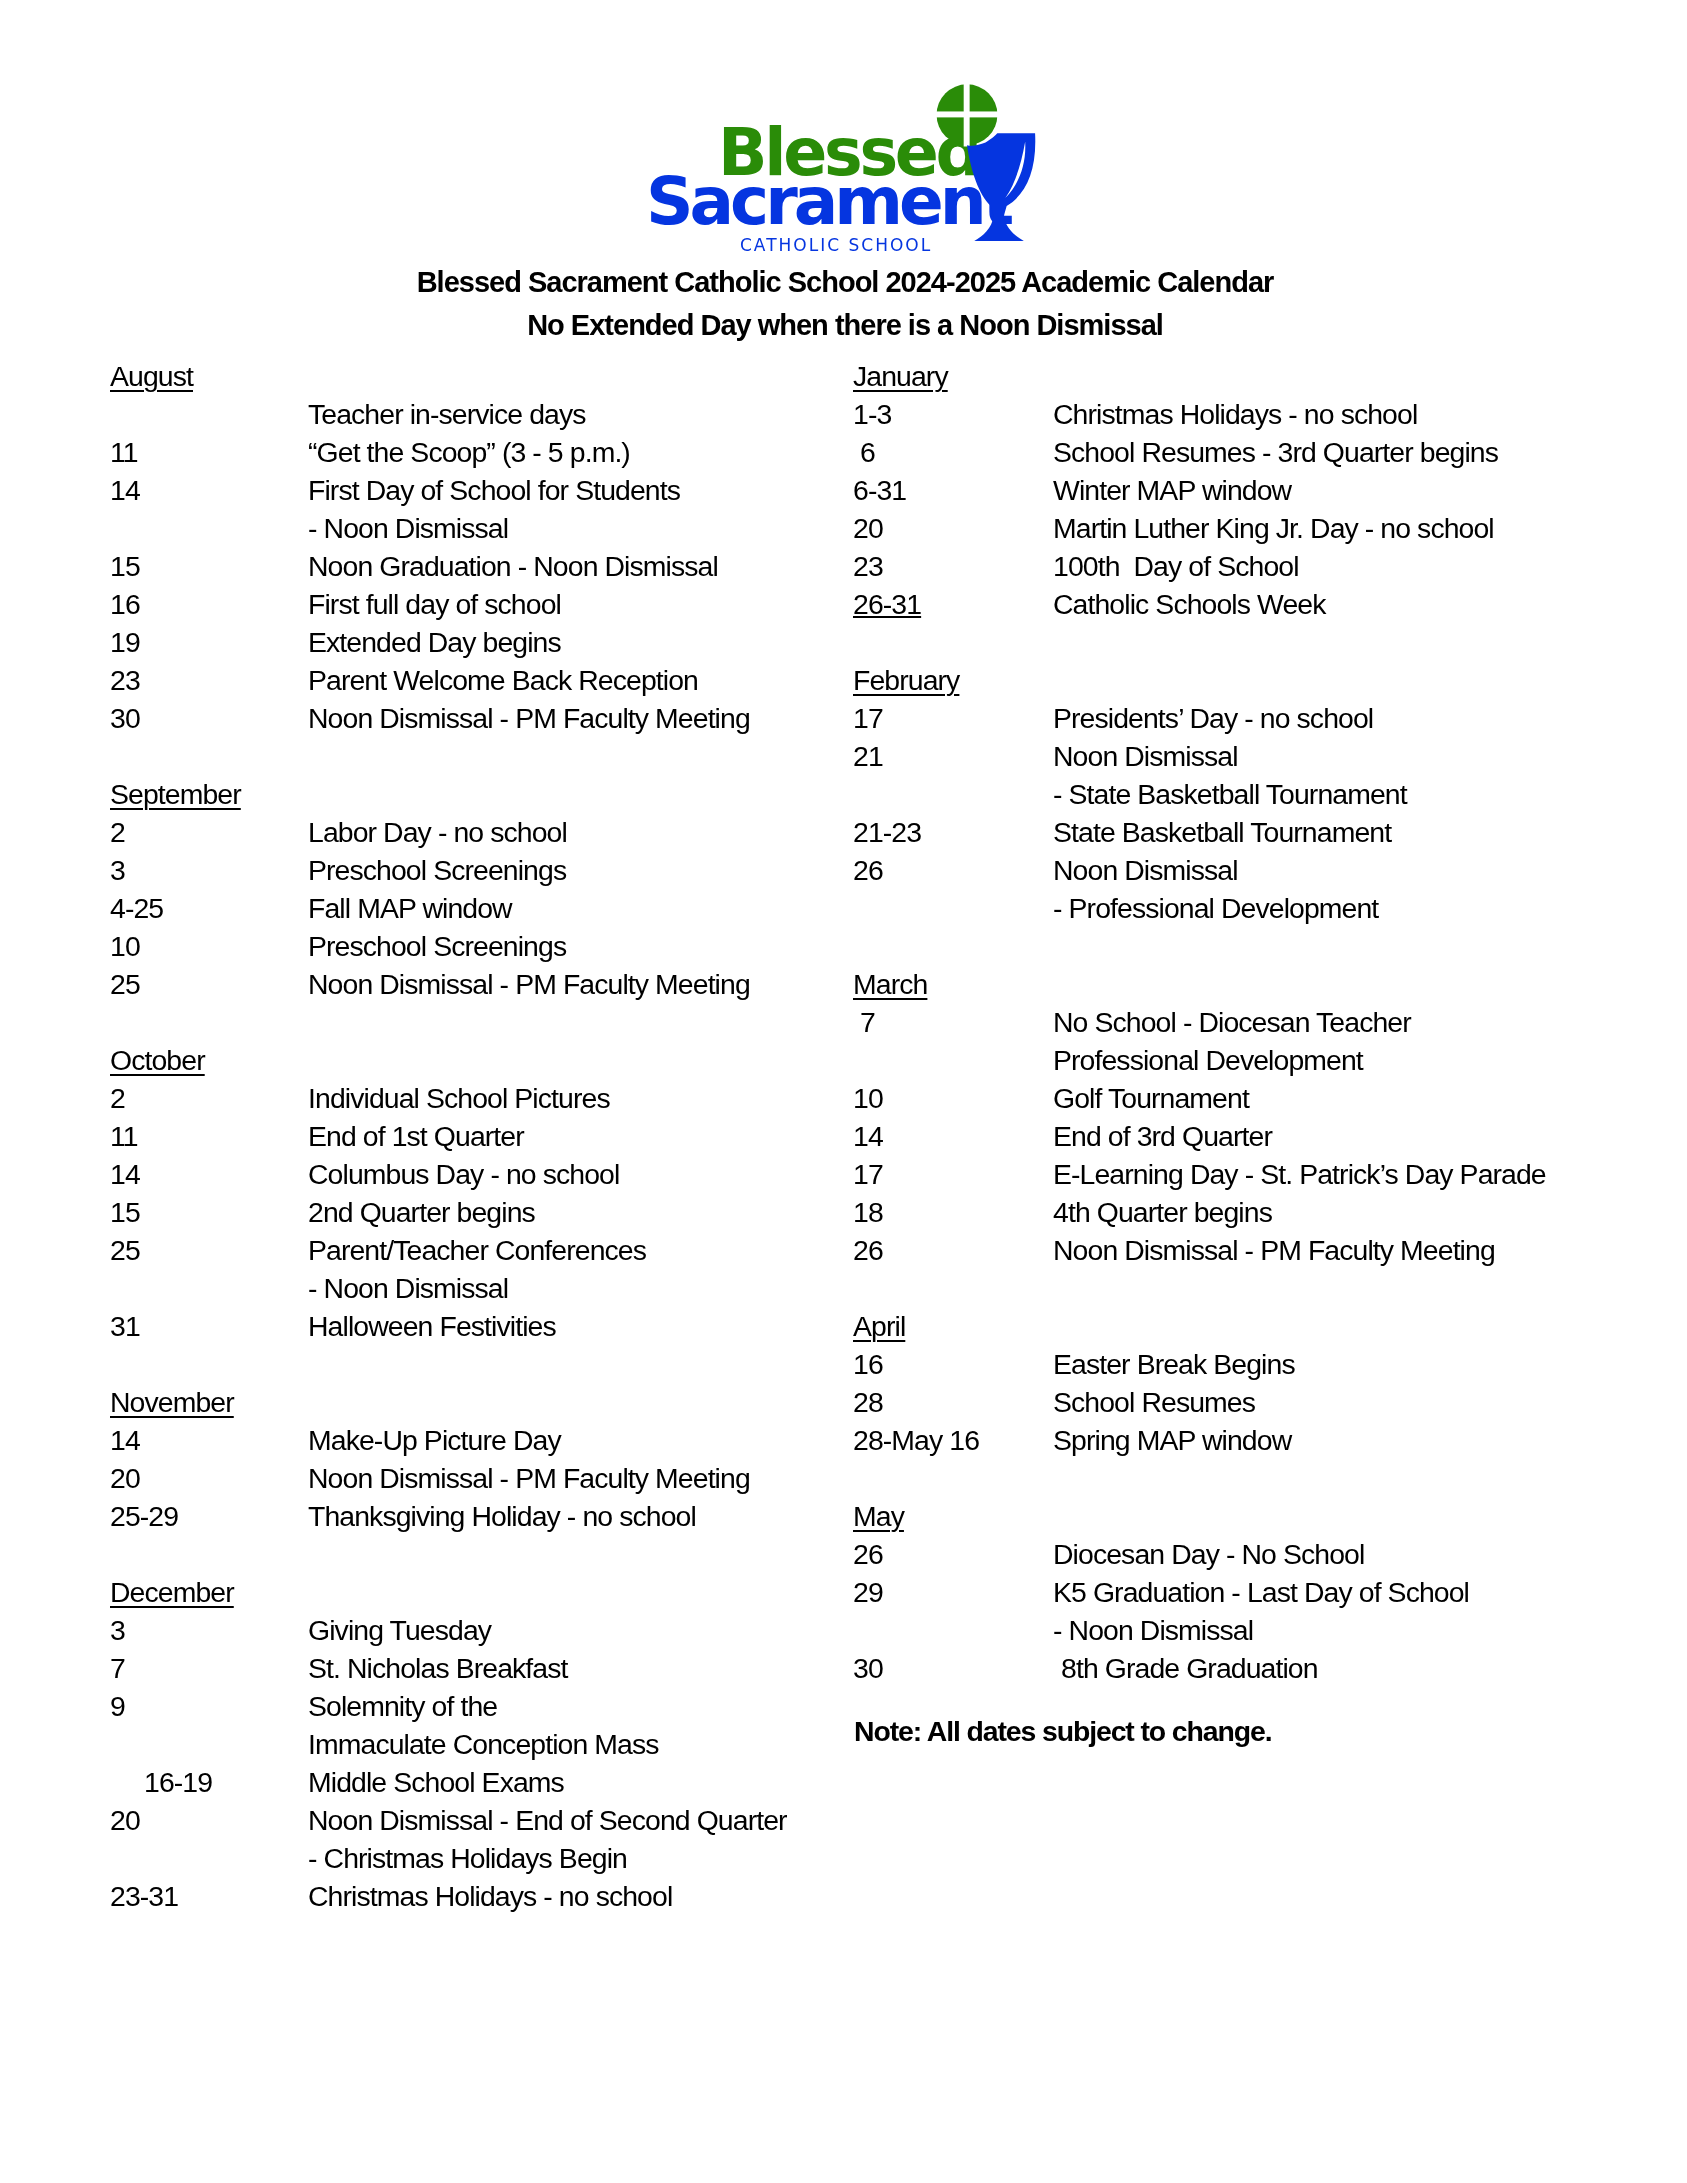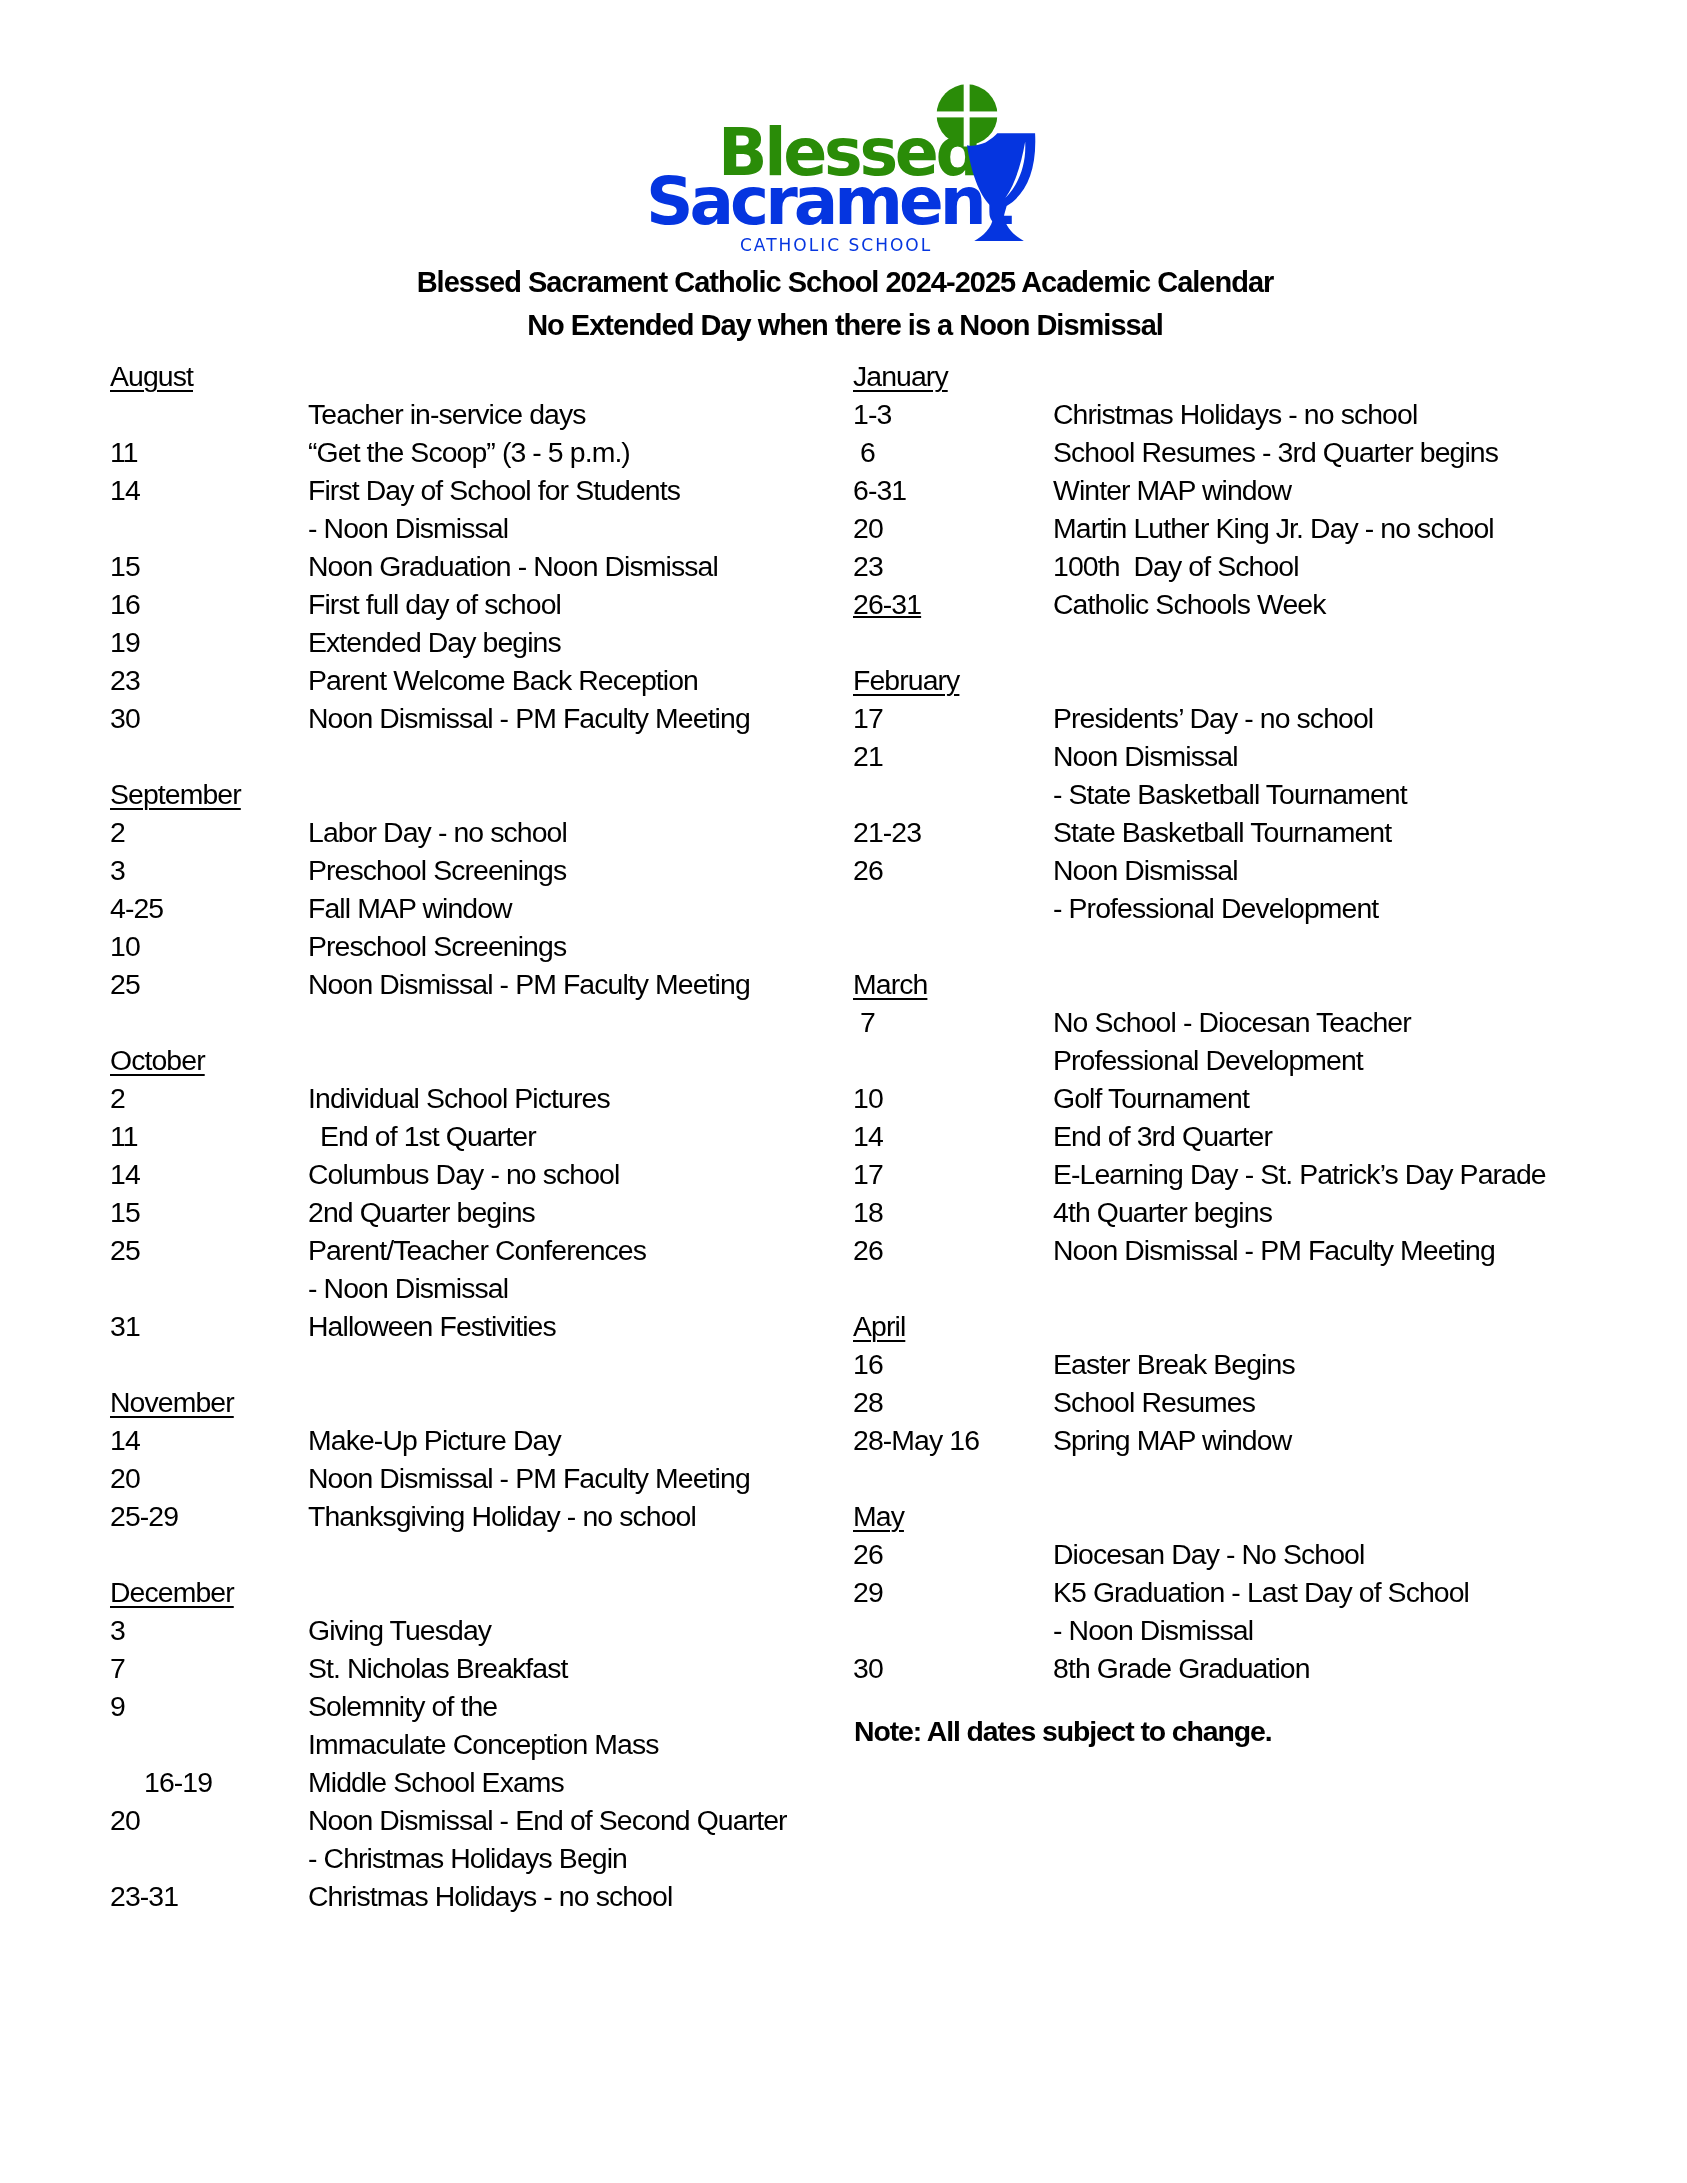--- a/index.html
+++ b/index.html
@@ -134,21 +134,21 @@
     <div class="row"></div>
     <div class="row">
       <span class="date month">October</span>
     </div>
     <div class="row">
       <span class="date" style="white-space: pre;">2</span>
       <span class="desc" style="white-space: pre;">Individual School Pictures</span>
     </div>
     <div class="row">
       <span class="date" style="white-space: pre;">11</span>
-      <span class="desc" style="white-space: pre; margin-left: 12px;">End of 1st Quarter</span>
+      <span class="desc" style="white-space: pre;">End of 1st Quarter</span>
     </div>
     <div class="row">
       <span class="date" style="white-space: pre;">14</span>
       <span class="desc" style="white-space: pre;">Columbus Day - no school</span>
     </div>
     <div class="row">
       <span class="date" style="white-space: pre;">15</span>
       <span class="desc" style="white-space: pre;">2nd Quarter begins</span>
     </div>
     <div class="row">
@@ -331,18 +331,18 @@
     <div class="row">
       <span class="date" style="white-space: pre;">29</span>
       <span class="desc" style="white-space: pre;">K5 Graduation - Last Day of School</span>
     </div>
     <div class="row">
       <span class="date" style="white-space: pre;"></span>
       <span class="desc" style="white-space: pre;">- Noon Dismissal</span>
     </div>
     <div class="row">
       <span class="date" style="white-space: pre;">30</span>
-      <span class="desc" style="white-space: pre;">8th Grade Graduation</span>
+      <span class="desc" style="white-space: pre; margin-left: 8px;">8th Grade Graduation</span>
     </div>
   </div>
 
 <div class="note">Note: All dates subject to change.</div>
 
 
 </body></html>

